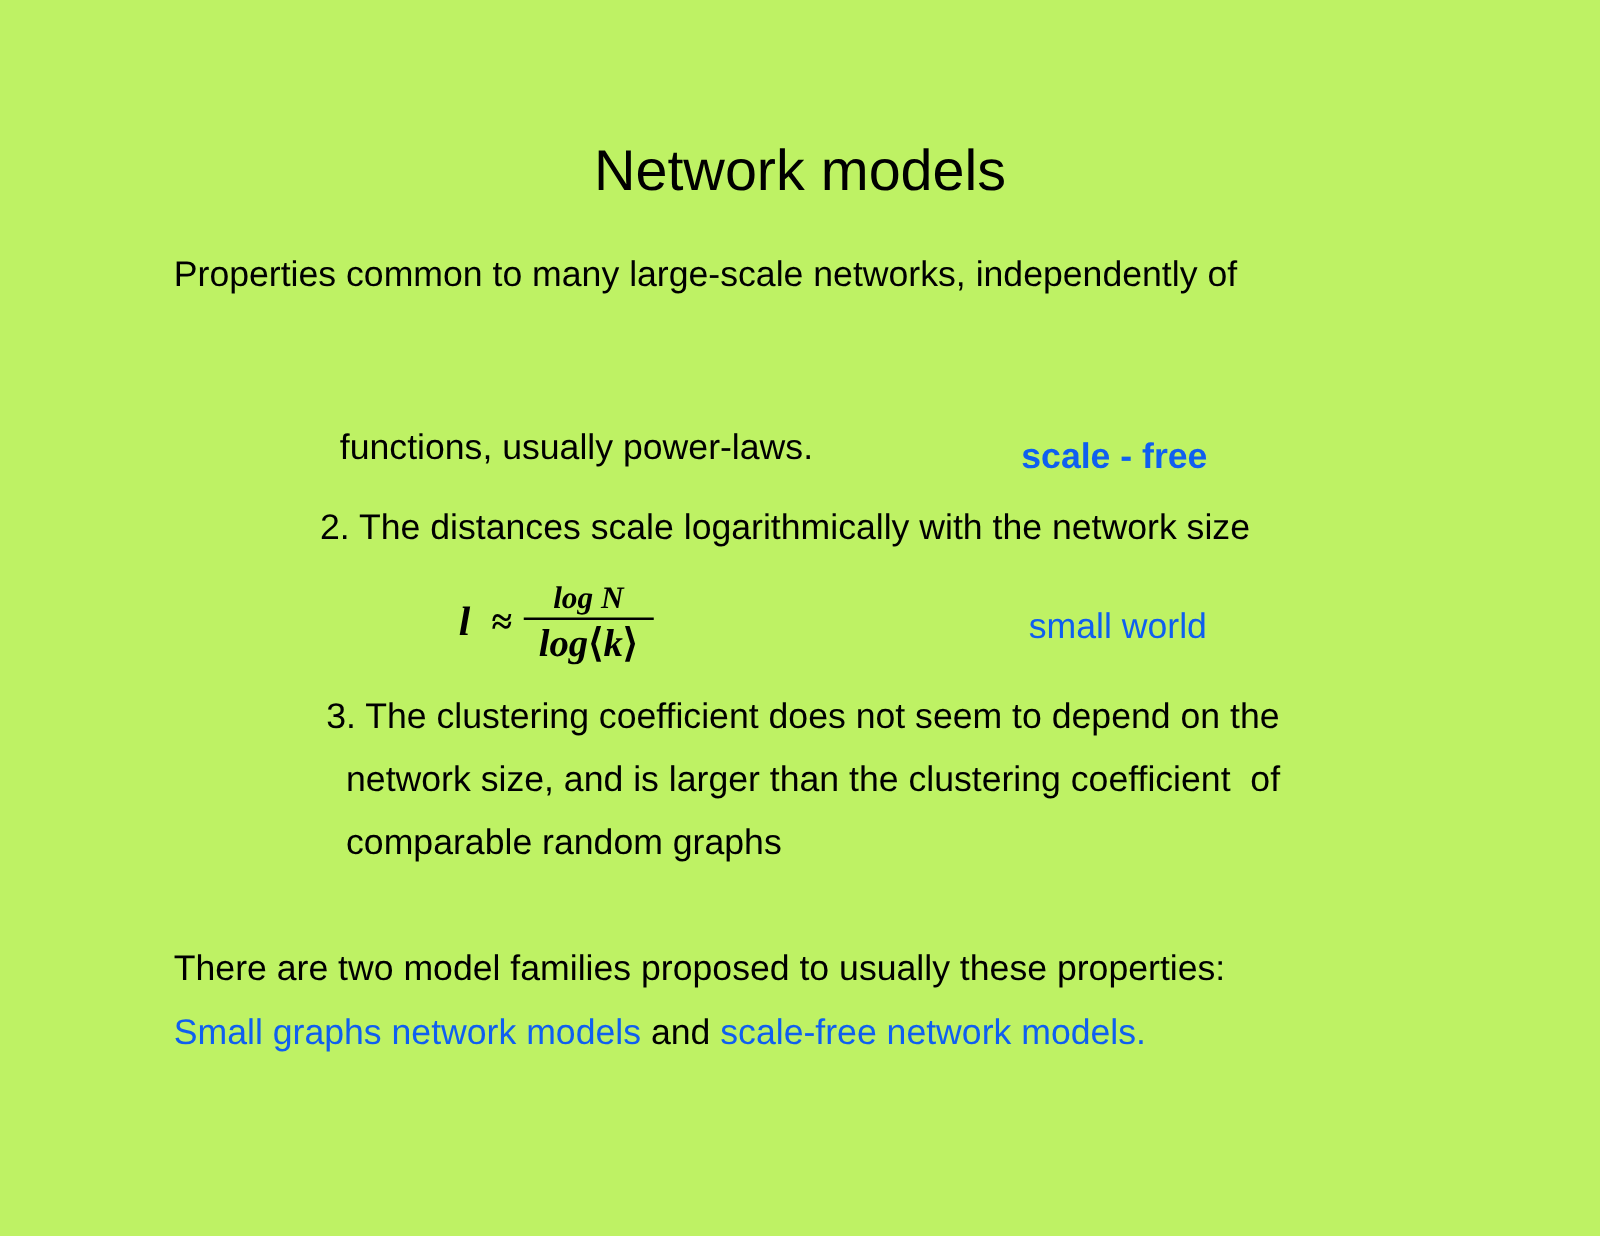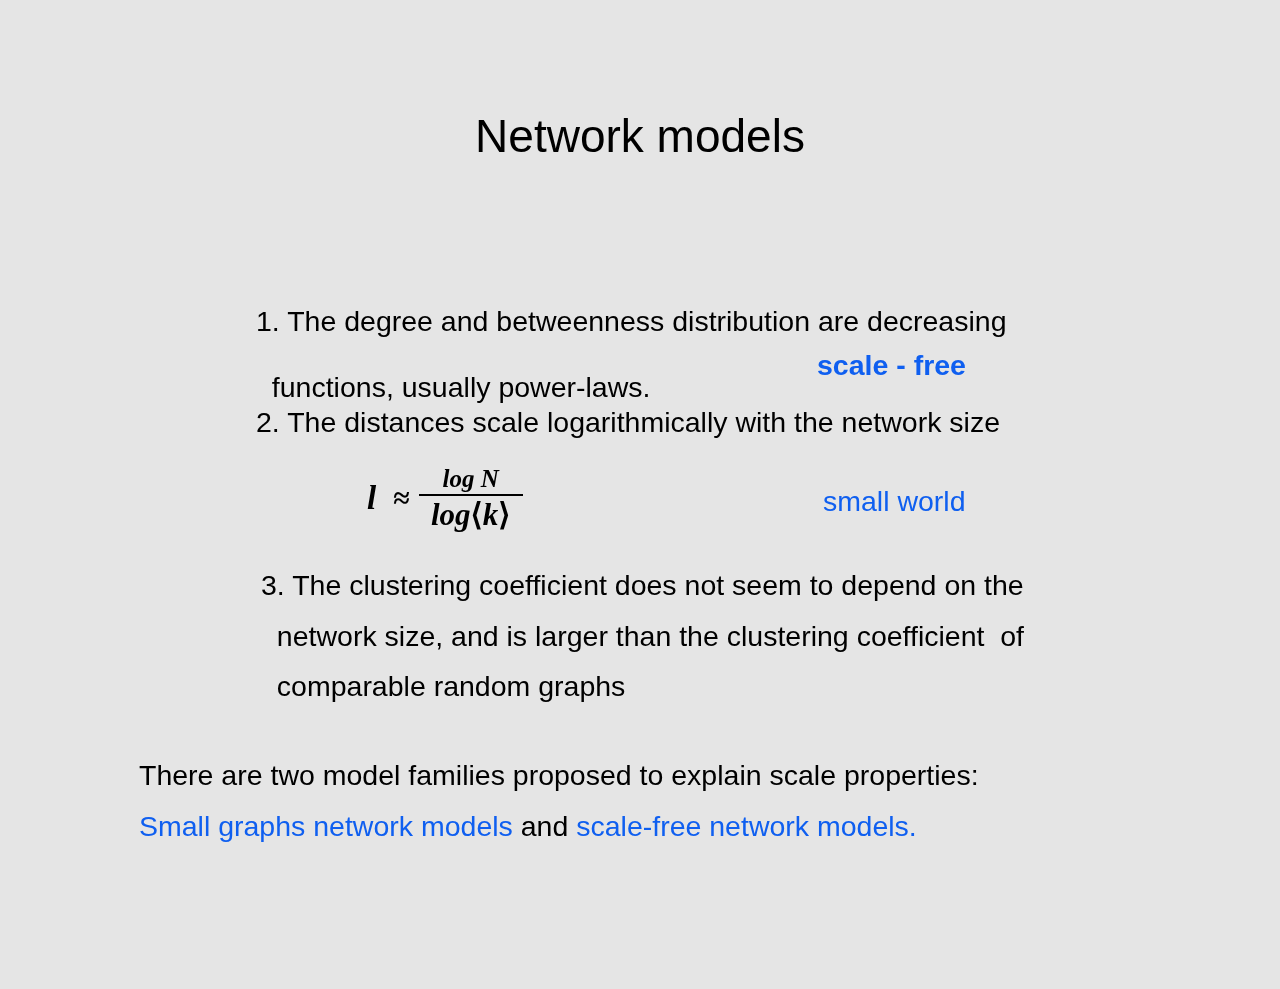--- a/index.html
+++ b/index.html
@@ -13,21 +13,21 @@
     position: relative;
     overflow: hidden;
     font-family: "Liberation Sans", sans-serif;
     color: #000000;
     -webkit-font-smoothing: antialiased;
   }
 
   .slide {
     position: absolute;
     inset: 0;
-    background: #e5e5e5;
+    background: #bef264;
   }
 
   
   .slide-title {
     position: absolute;
     top: 113px;
     left: 0;
     width: 1280px;
     text-align: center;
     font-size: 46px;
@@ -43,21 +43,21 @@
     position: absolute;
     font-size: 28.5px;
     line-height: 1.0;
     font-weight: 400;
     color: #000000;
     white-space: pre;
   }
 
   .indent-1 { left: 139px; }
   .indent-2 { left: 256px; }
-  .indent-3 { left: 261px; margin-top: 12px; }
+  .indent-3 { left: 261px; }
 
   .blue { color: #0f5ff0; }
 
   .inline-blue {
     color: #0f5ff0;
     white-space: pre;
   }
   .inline-black {
     color: #000000;
     white-space: pre;
@@ -115,25 +115,25 @@
     font-style: normal;
   }
 </style>
 </head>
 <body>
 
 <div class="slide">
 
   <div class="slide-title">Network models</div>
 
+  <div class="body-line indent-1" style="top:206px;">Properties common to many large-scale networks, independently of</div>
 
 
-  <div class="body-line indent-2" style="top:307px;">1. The degree and betweenness distribution are decreasing</div>
 
-  <div class="body-line indent-2" style="top:373px;">  functions, usually power-laws.</div>
+  <div class="body-line indent-2" style="top:344px;">  functions, usually power-laws.</div>
 
   <div class="body-line blue" style="top:351px; left:817px;font-weight:bold;">scale - free</div>
 
   <div class="body-line indent-2" style="top:408px;">2. The distances scale logarithmically with the network size</div>
 
   <div class="formula">
     <span class="lhs">l</span>
     <span class="approx">≈</span>
     <span class="frac">
       <span class="num">log N</span>
@@ -143,17 +143,17 @@
   </div>
 
   <div class="body-line blue" style="top:487px; left:823px;">small world</div>
 
   <div class="body-line indent-3" style="top:559px;">3. The clustering coefficient does not seem to depend on the</div>
 
   <div class="body-line indent-3" style="top:610px;">  network size, and is larger than the clustering coefficient  of</div>
 
   <div class="body-line indent-3" style="top:660px;">  comparable random graphs</div>
 
-  <div class="body-line indent-1" style="top:761px;">There are two model families proposed to explain scale properties:</div>
+  <div class="body-line indent-1" style="top:761px;">There are two model families proposed to usually these properties:</div>
 
   <div class="body-line indent-1" style="top:812px;"><span class="inline-blue">Small graphs network models</span><span class="inline-black"> and </span><span class="inline-blue">scale-free network models.</span></div>
 
 </div>
 
 </body></html>

